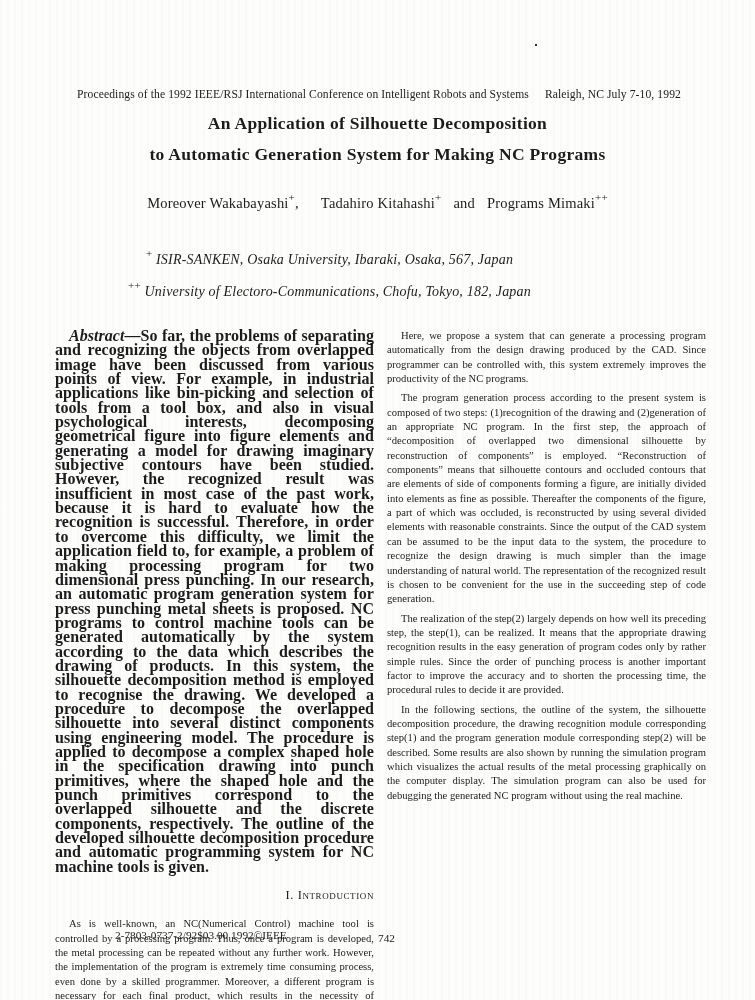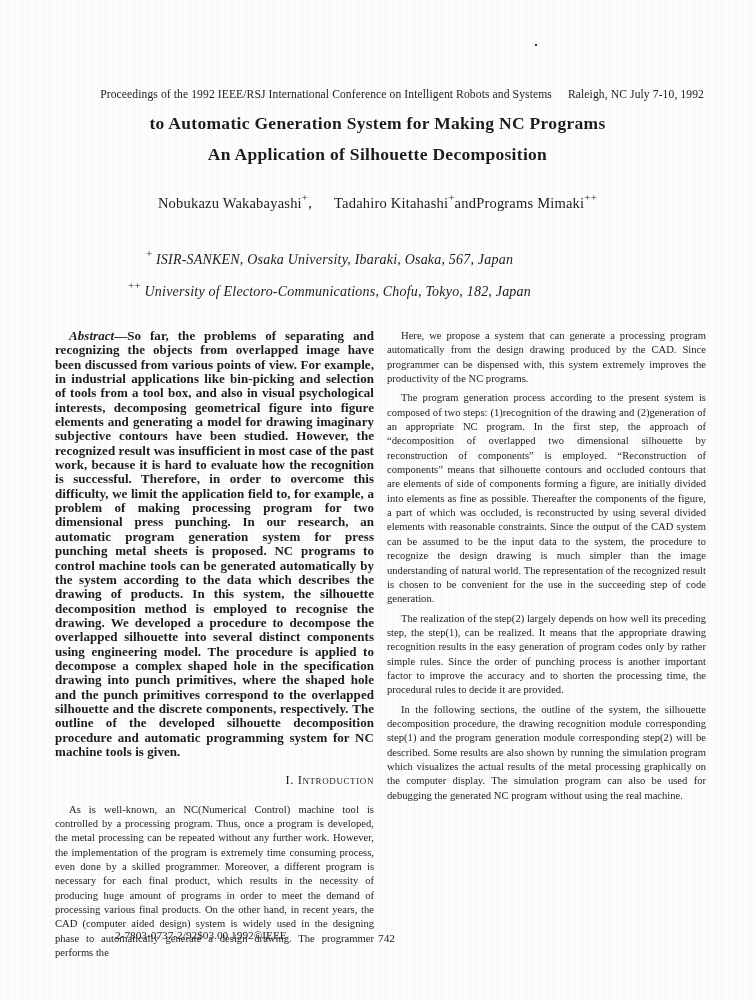--- a/index.html
+++ b/index.html
@@ -19,21 +19,21 @@
     background:
       repeating-linear-gradient(90deg, rgba(60,60,55,0.018) 0px, rgba(60,60,55,0.018) 2px, rgba(0,0,0,0) 2px, rgba(0,0,0,0) 7px),
       #fdfdfb;
   }
   .header-row {
     position: absolute;
     top: 88px;
     left: 54px;
     width: 650px;
     display: flex;
-    justify-content: flex-end;
+    justify-content: center;
     font-size: 11.6px;
     letter-spacing: 0.1px;
     white-space: nowrap;
   }
   .header-row .loc-date { padding-left: 16px; font-family: Liberation Serif, serif; }
   .title-block {
     position: absolute;
     top: 108px;
     left: 0;
     width: 755px;
@@ -84,21 +84,21 @@
     line-height: 14.35px;
   }
   .col { width: 319px; }
   .col p {
     margin: 0 0 5px 0;
     text-indent: 14px;
   }
   .col p.noindent { text-indent: 0; }
   .abstract {
     font-weight: bold;
-    font-size: 13px;
+    font-size: 16px;
     letter-spacing: 0.05px;
   }
   .abstract .lead { font-style: italic; }
   .section-heading {
     text-align: right;
     font-variant: small-caps;
     font-size: 12.5px;
     letter-spacing: 0.6px;
     margin: 14px 0 15px 0;
     font-weight: normal;
@@ -136,41 +136,41 @@
 <div class="page">
 
   <div class="speck"></div>
 
   <div class="header-row">
     <span class="conf">Proceedings of the 1992 IEEE/RSJ International Conference on Intelligent Robots and Systems</span>
     <span class="loc-date">Raleigh, NC    July 7-10, 1992</span>
   </div>
 
   <div class="title-block">
+    <div>An Application of Silhouette Decomposition</div>
     <div>to Automatic Generation System for Making NC Programs</div>
-    <div>An Application of Silhouette Decomposition</div>
   </div>
 
-  <div class="authors-line"><span class="author"><span>Nobukazu Wakabayashi</span><sup>+</sup><span>,</span></span><span class="gap"></span><span class="author"><span>Tadahiro Kitahashi</span><sup>+</sup></span><span class="connector" style="margin:0 0;">and</span><span class="author"><span>Programs Mimaki</span><sup>++</sup></span></div>
+  <div class="authors-line"><span class="author"><span>Moreover Wakabayashi</span><sup>+</sup><span>,</span></span><span class="gap"></span><span class="author"><span>Tadahiro Kitahashi</span><sup>+</sup></span><span class="connector" style="margin:0 12px;">and</span><span class="author"><span>Programs Mimaki</span><sup>++</sup></span></div>
 
   <div class="affil-block">
     <div class="affil"><sup>+</sup><span> ISIR-SANKEN, Osaka University, Ibaraki, Osaka, 567, Japan</span></div>
     <div class="affil"><sup>++</sup><span> University of Electoro-Communications, Chofu, Tokyo, 182, Japan</span></div>
   </div>
 
   <div class="columns">
 
     <div class="col">
       <p class="abstract"><span class="lead">Abstract</span><span>—So far, the problems of separating and recognizing the objects from overlapped image have been discussed from various points of view. For example, in industrial applications like bin-picking and selection of tools from a tool box, and also in visual psychological interests, decomposing geometrical figure into figure elements and generating a model for drawing imaginary subjective contours have been studied. However, the recognized result was insufficient in most case of the past work, because it is hard to evaluate how the recognition is successful. Therefore, in order to overcome this difficulty, we limit the application field to, for example, a problem of making processing program for two dimensional press punching. In our research, an automatic program generation system for press punching metal sheets is proposed. NC programs to control machine tools can be generated automatically by the system according to the data which describes the drawing of products. In this system, the silhouette decomposition method is employed to recognise the drawing. We developed a procedure to decompose the overlapped silhouette into several distinct components using engineering model. The procedure is applied to decompose a complex shaped hole in the specification drawing into punch primitives, where the shaped hole and the punch primitives correspond to the overlapped silhouette and the discrete components, respectively. The outline of the developed silhouette decomposition procedure and automatic programming system for NC machine tools is given.</span></p>
       <h2 class="section-heading">I. Introduction</h2>
       <p>As is well-known, an NC(Numerical Control) machine tool is controlled by a processing program. Thus, once a program is developed, the metal processing can be repeated without any further work. However, the implementation of the program is extremely time consuming process, even done by a skilled programmer. Moreover, a different program is necessary for each final product, which results in the necessity of producing huge amount of programs in order to meet the demand of processing various final products. On the other hand, in recent years, the CAD (computer aided design) system is widely used in the designing phase to automatically generate a design drawing. The programmer performs the</p>
     </div>
 
     <div class="col">
-      <p>Here, we propose a system that can generate a processing program automatically from the design drawing produced by the CAD. Since programmer can be dispensed with, this system extremely improves the productivity of the NC programs.</p>
+      <p>Here, we propose a system that can generate a processing program automatically from the design drawing produced by the CAD. Since programmer can be controlled with, this system extremely improves the productivity of the NC programs.</p>
       <p>The program generation process according to the present system is composed of two steps: (1)recognition of the drawing and (2)generation of an appropriate NC program. In the first step, the approach of “decomposition of overlapped two dimensional silhouette by reconstruction of components” is employed. “Reconstruction of components” means that silhouette contours and occluded contours that are elements of side of components forming a figure, are initially divided into elements as fine as possible. Thereafter the components of the figure, a part of which was occluded, is reconstructed by using several divided elements with reasonable constraints. Since the output of the CAD system can be assumed to be the input data to the system, the procedure to recognize the design drawing is much simpler than the image understanding of natural world. The representation of the recognized result is chosen to be convenient for the use in the succeeding step of code generation.</p>
       <p>The realization of the step(2) largely depends on how well its preceding step, the step(1), can be realized. It means that the appropriate drawing recognition results in the easy generation of program codes only by rather simple rules. Since the order of punching process is another important factor to improve the accuracy and to shorten the processing time, the procedural rules to decide it are provided.</p>
       <p>In the following sections, the outline of the system, the silhouette decomposition procedure, the drawing recognition module corresponding step(1) and the program generation module corresponding step(2) will be described. Some results are also shown by running the simulation program which visualizes the actual results of the metal processing graphically on the computer display. The simulation program can also be used for debugging the generated NC program without using the real machine.</p>
     </div>
 
   </div>
 
   <div class="footer-row">
     <span class="copyright">2-7803-0737-2/92$03.00 1992©IEEE</span>
     <span class="page-number">742</span>

